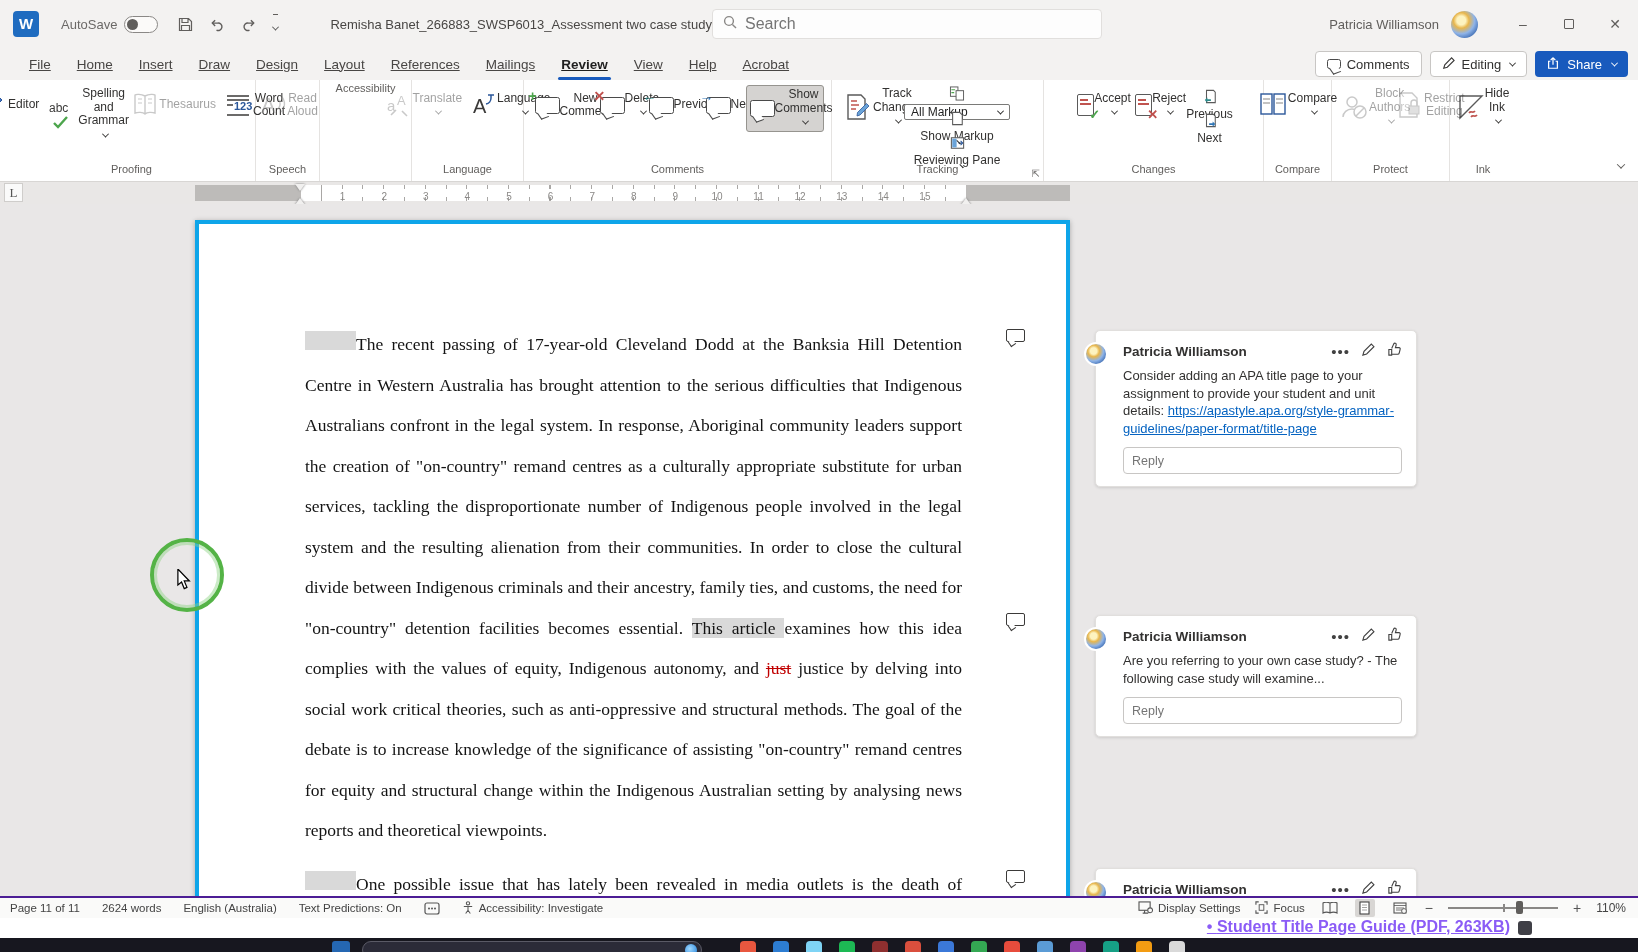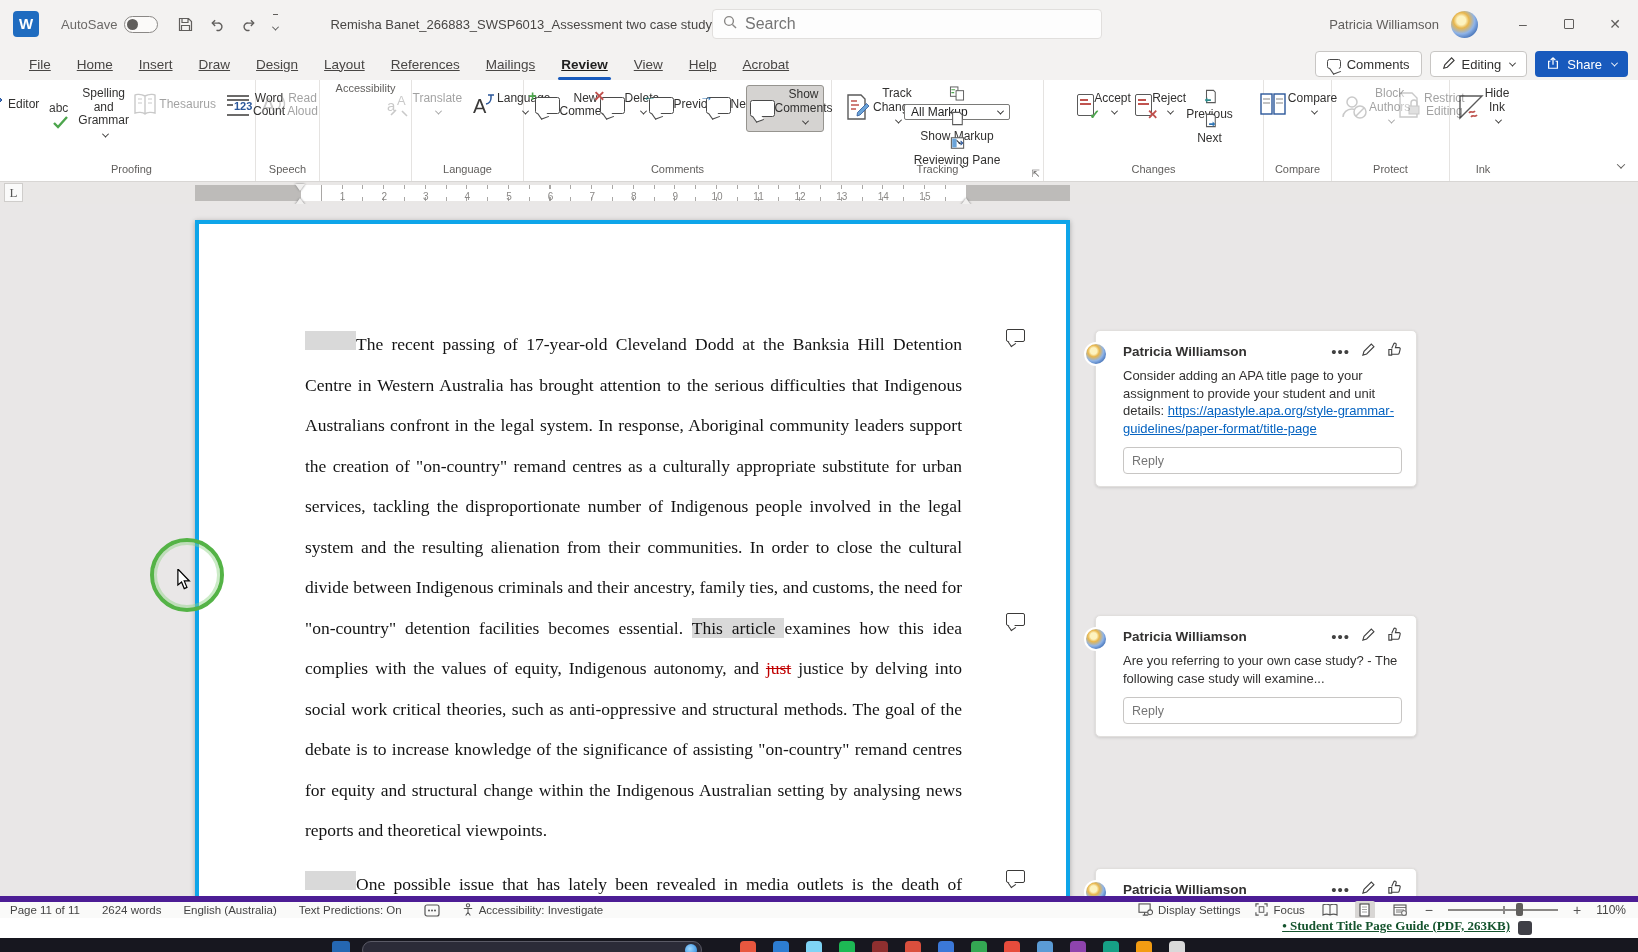--- a/index.html
+++ b/index.html
@@ -105,35 +105,35 @@
   .cname { font-size:13.5px; font-weight:bold; color:#323130; flex:1; }
   .cicons { display:flex; align-items:center; gap:11px; color:#424242; }
   .cdots { font-size:15px; letter-spacing:1px; line-height:10px; }
   .ctext { font-size:13px; line-height:17.5px; color:#323130; margin-top:6px; }
   .clink { color:#0563c1; text-decoration:underline; overflow-wrap:anywhere; }
   .creply { margin-top:10px; }
   .creply input { width:100%; height:27px; border:1px solid #c8c6c4; border-radius:4px; padding:0 8px;
                   font-size:12.5px; color:#605e5c; outline:none; background:#fff; }
 
   
-  .statusbar { height:22px; background:#fafaf9; border-top:6px solid #4c1d95; display:flex; align-items:center;
+  .statusbar { height:22px; background:#fafaf9; border-top:2px solid #4c1d95; display:flex; align-items:center;
                font-size:11.5px; color:#444; position:relative; }
   .sb-left { display:flex; align-items:center; gap:22px; padding-left:10px; }
   .sb-right { position:absolute; right:12px; display:flex; align-items:center; gap:15px; }
   .sb-item { display:flex; align-items:center; gap:5px; white-space:nowrap; }
   .viewic { width:20px; height:18px; display:flex; align-items:center; justify-content:center; }
   .viewic.active { background:#d8d6d4; border-radius:2px; }
   .ztrack { width:110px; height:1.5px; background:#8a8886; position:relative; }
   .ztrack .notch { position:absolute; left:50%; top:-3px; width:1.5px; height:8px; background:#8a8886; }
   .ztrack .knob { position:absolute; left:62%; top:-6px; width:7px; height:13px; background:#605e5c; border-radius:2px; }
 
   
   .webstrip { height:20px; background:#fff; position:relative; }
-  .weblink { position:absolute; right:128px; top:0; font-size:13px; font-weight:bold; color:#14532d;
-             text-decoration:underline; white-space:nowrap;font-family:Liberation Serif, serif; }
+  .weblink { position:absolute; right:128px; top:0; font-size:16px; font-weight:bold; color:#8b5cf6;
+             text-decoration:underline; white-space:nowrap; }
   .weblink::before { content:"• "; text-decoration:none; }
   .webico { position:absolute; right:106px; top:3px; width:14px; height:14px; background:#3f3f46; border-radius:3px; }
   .taskbar { height:14px; background:#17171f; position:relative; overflow:hidden; }
   .tsearch { position:absolute; left:362px; top:3px; width:340px; height:18px; border:1px solid #5a5a66;
              background:#2b2b38; border-radius:10px; }
   .tsearch::after { content:""; position:absolute; right:4px; top:2px; width:12px; height:12px; border-radius:50%;
                     background:radial-gradient(circle at 40% 40%, #9fd8ff, #1d7dd8); }
   .tdot { display:inline-block; width:16px; height:16px; border-radius:4px; margin-right:17px; }
   .ticons { position:absolute; left:740px; top:3px; white-space:nowrap; }
   .twin { position:absolute; left:332px; top:3px; width:18px; height:18px; background:#2567b2; border-radius:3px; }

